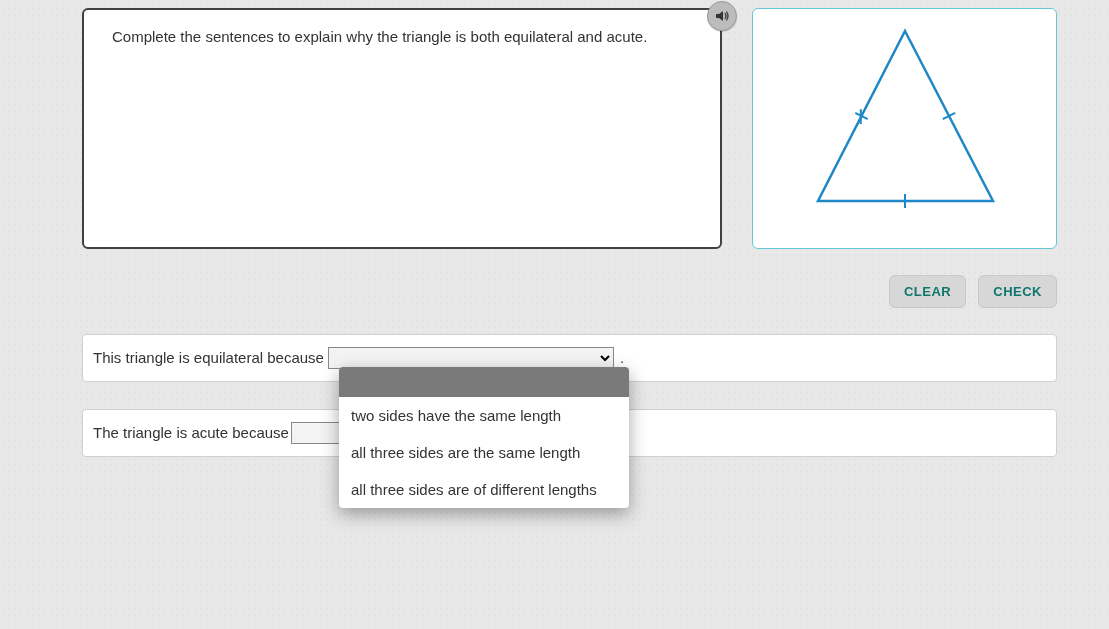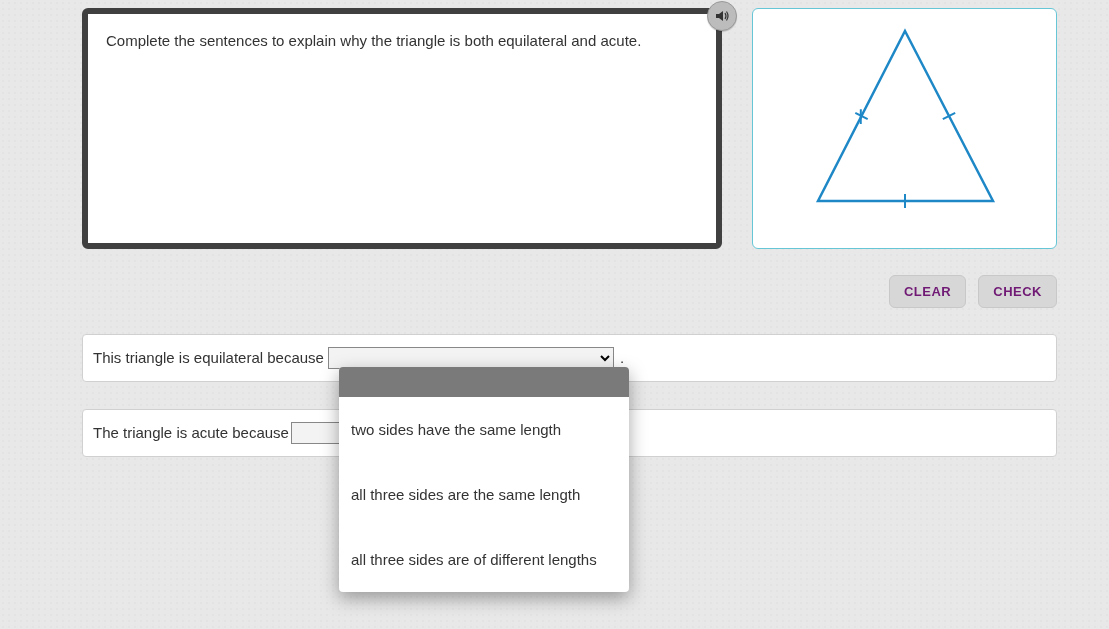--- a/index.html
+++ b/index.html
@@ -22,24 +22,24 @@
   }
 
   
   .prompt-panel {
     position: absolute;
     left: 82px;
     top: 8px;
     width: 640px;
     height: 241px;
     background: #fff;
-    border: 6px solid #404040;
+    border: 2px solid #404040;
     border-radius: 6px;
     box-sizing: border-box;
-    padding: 16px 18px;
+    padding: 16px 28px;
     line-height: 1.4;
   }
 
   .figure-panel {
     position: absolute;
     left: 752px;
     top: 8px;
     width: 305px;
     height: 241px;
     background: #fff;
@@ -70,21 +70,21 @@
     position: absolute;
     top: 275px;
     right: 52px;
     display: flex;
     gap: 12px;
   }
   .btn {
     background: #d7d7d7;
     border: 1px solid #c8c8c8;
     border-radius: 6px;
-    color: #701a75;
+    color: #0f766e;
     font-weight: bold;
     font-size: 13px;
     letter-spacing: 0.5px;
     padding: 8px 14px;
     cursor: pointer;
     font-family: inherit;
   }
 
   
   .sentence-row {
@@ -123,21 +123,21 @@
     left: 339px;
     top: 367px;
     width: 290px;
     background: #fff;
     border-radius: 4px;
     box-shadow: 0 6px 18px rgba(0,0,0,0.35);
     overflow: hidden;
     z-index: 50;
   }
   .dd-item {
-    padding: 24px 12px;
+    padding: 10px 12px;
     font-size: 15px;
     cursor: pointer;
   }
   .dd-blank {
     height: 30px;
     background: #7a7a7a;
   }
 
   svg { display: block; }
 </style>

